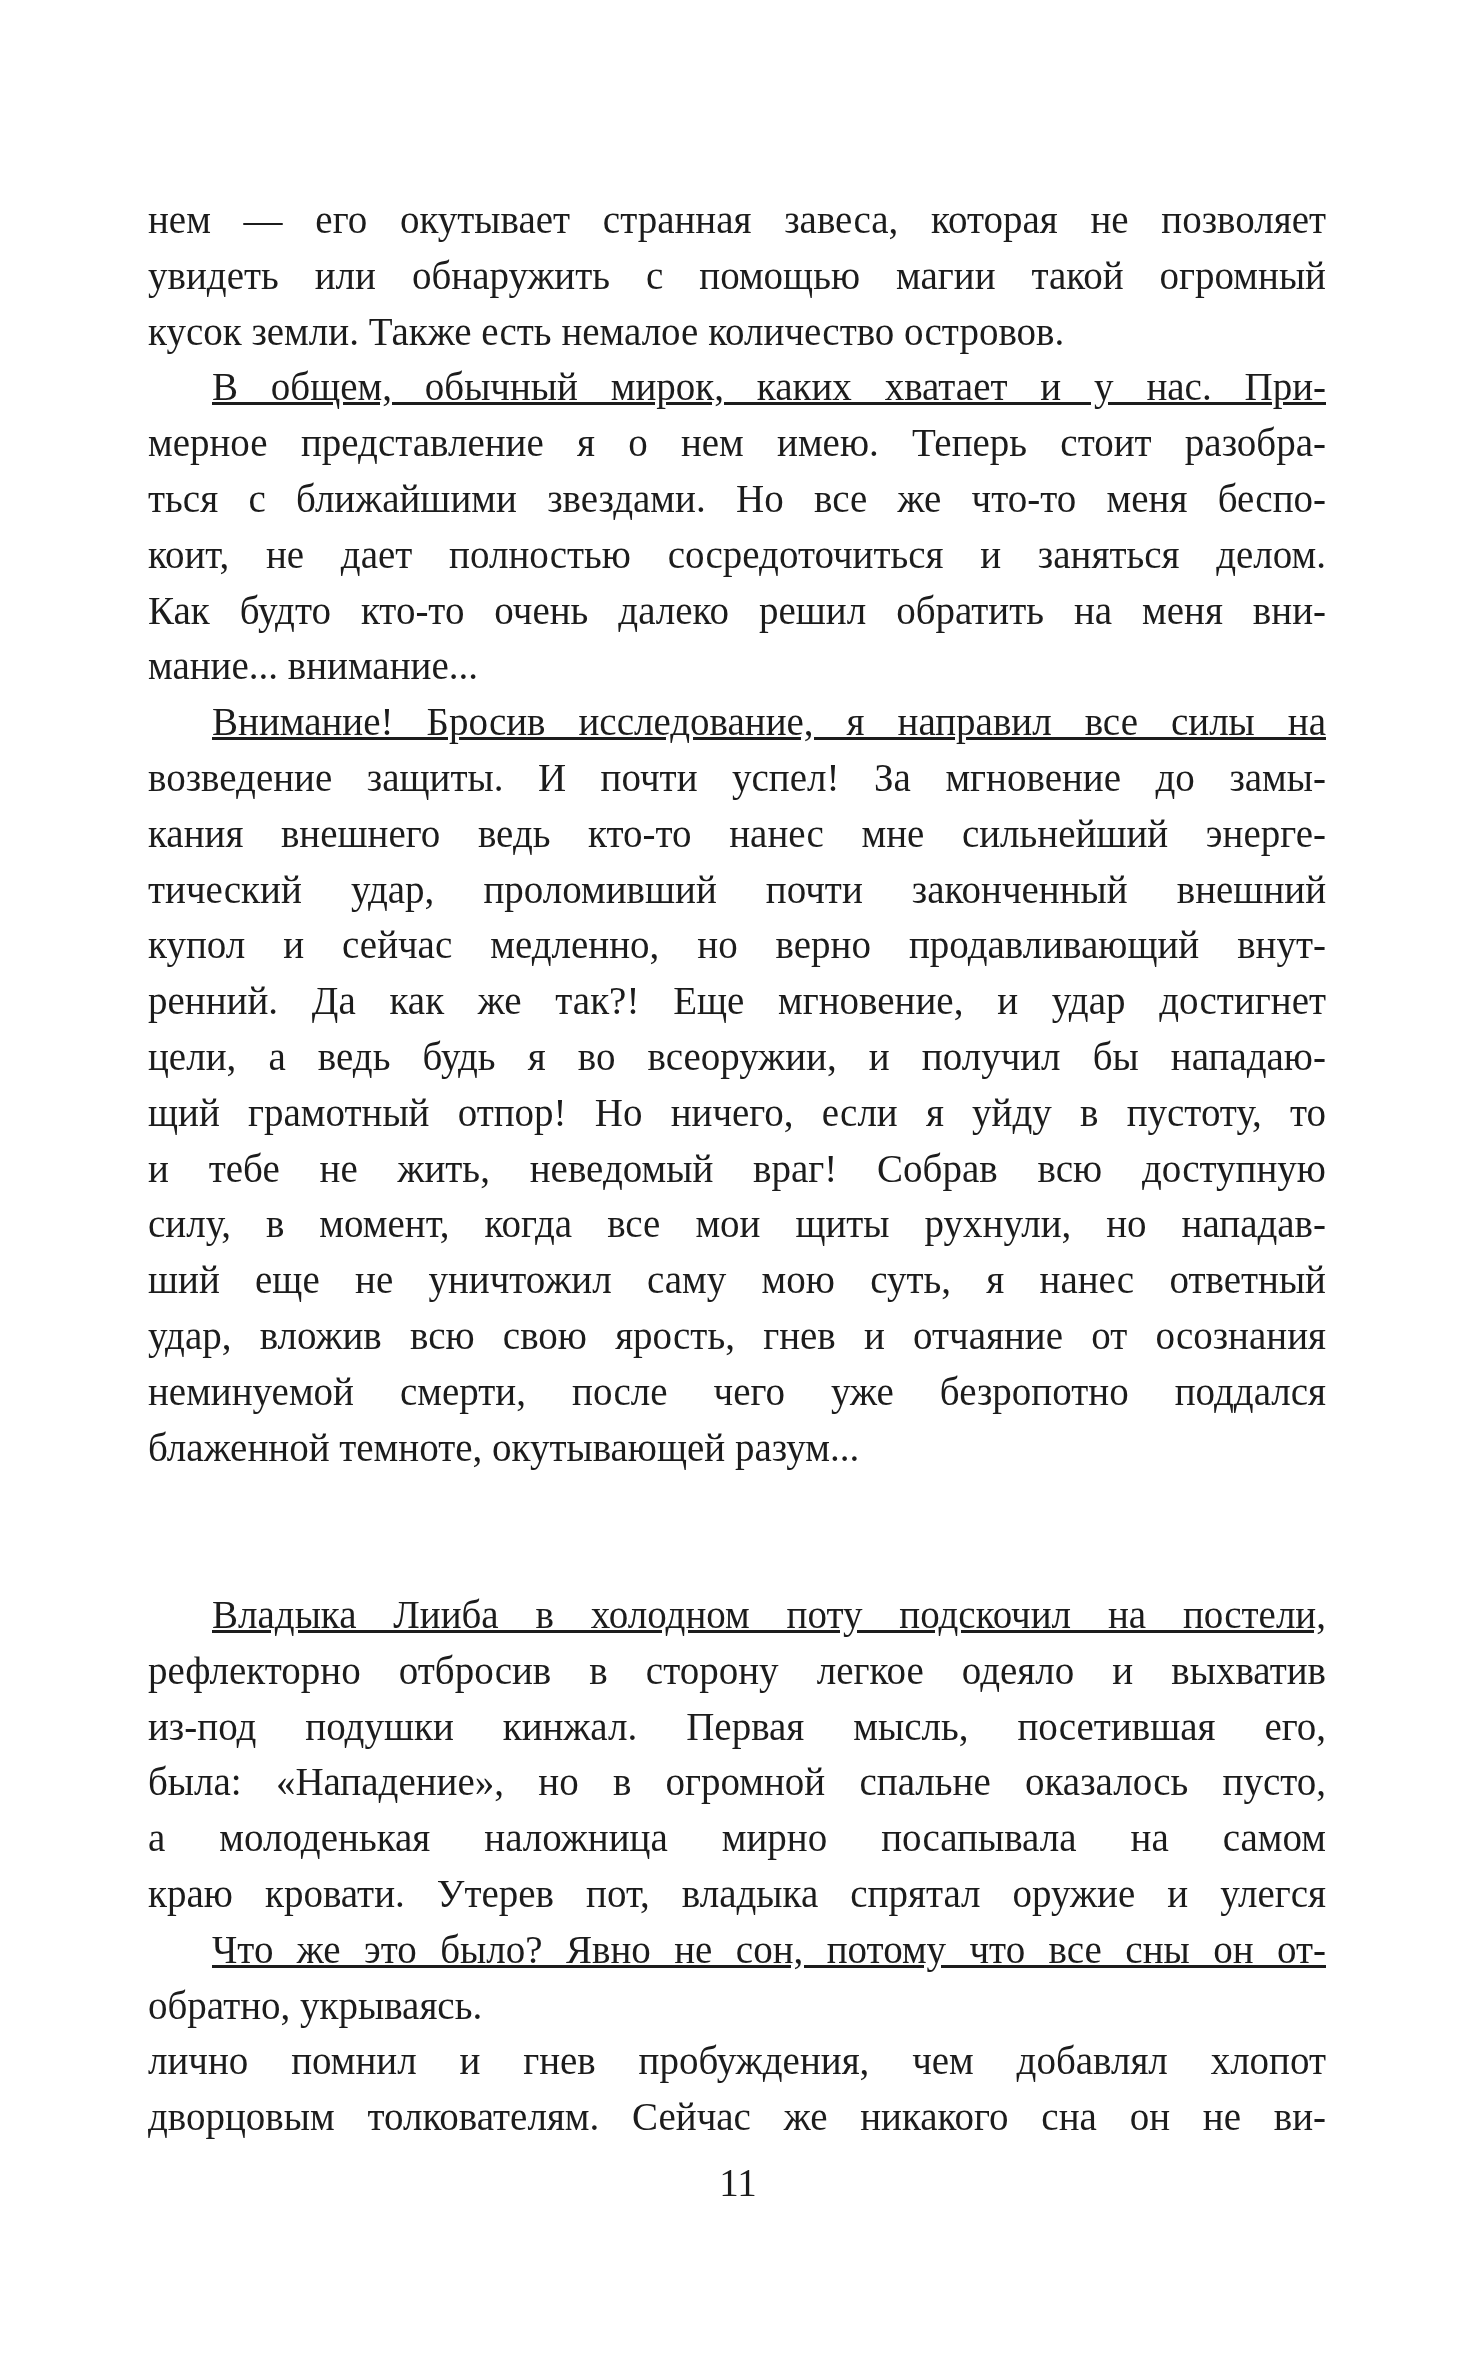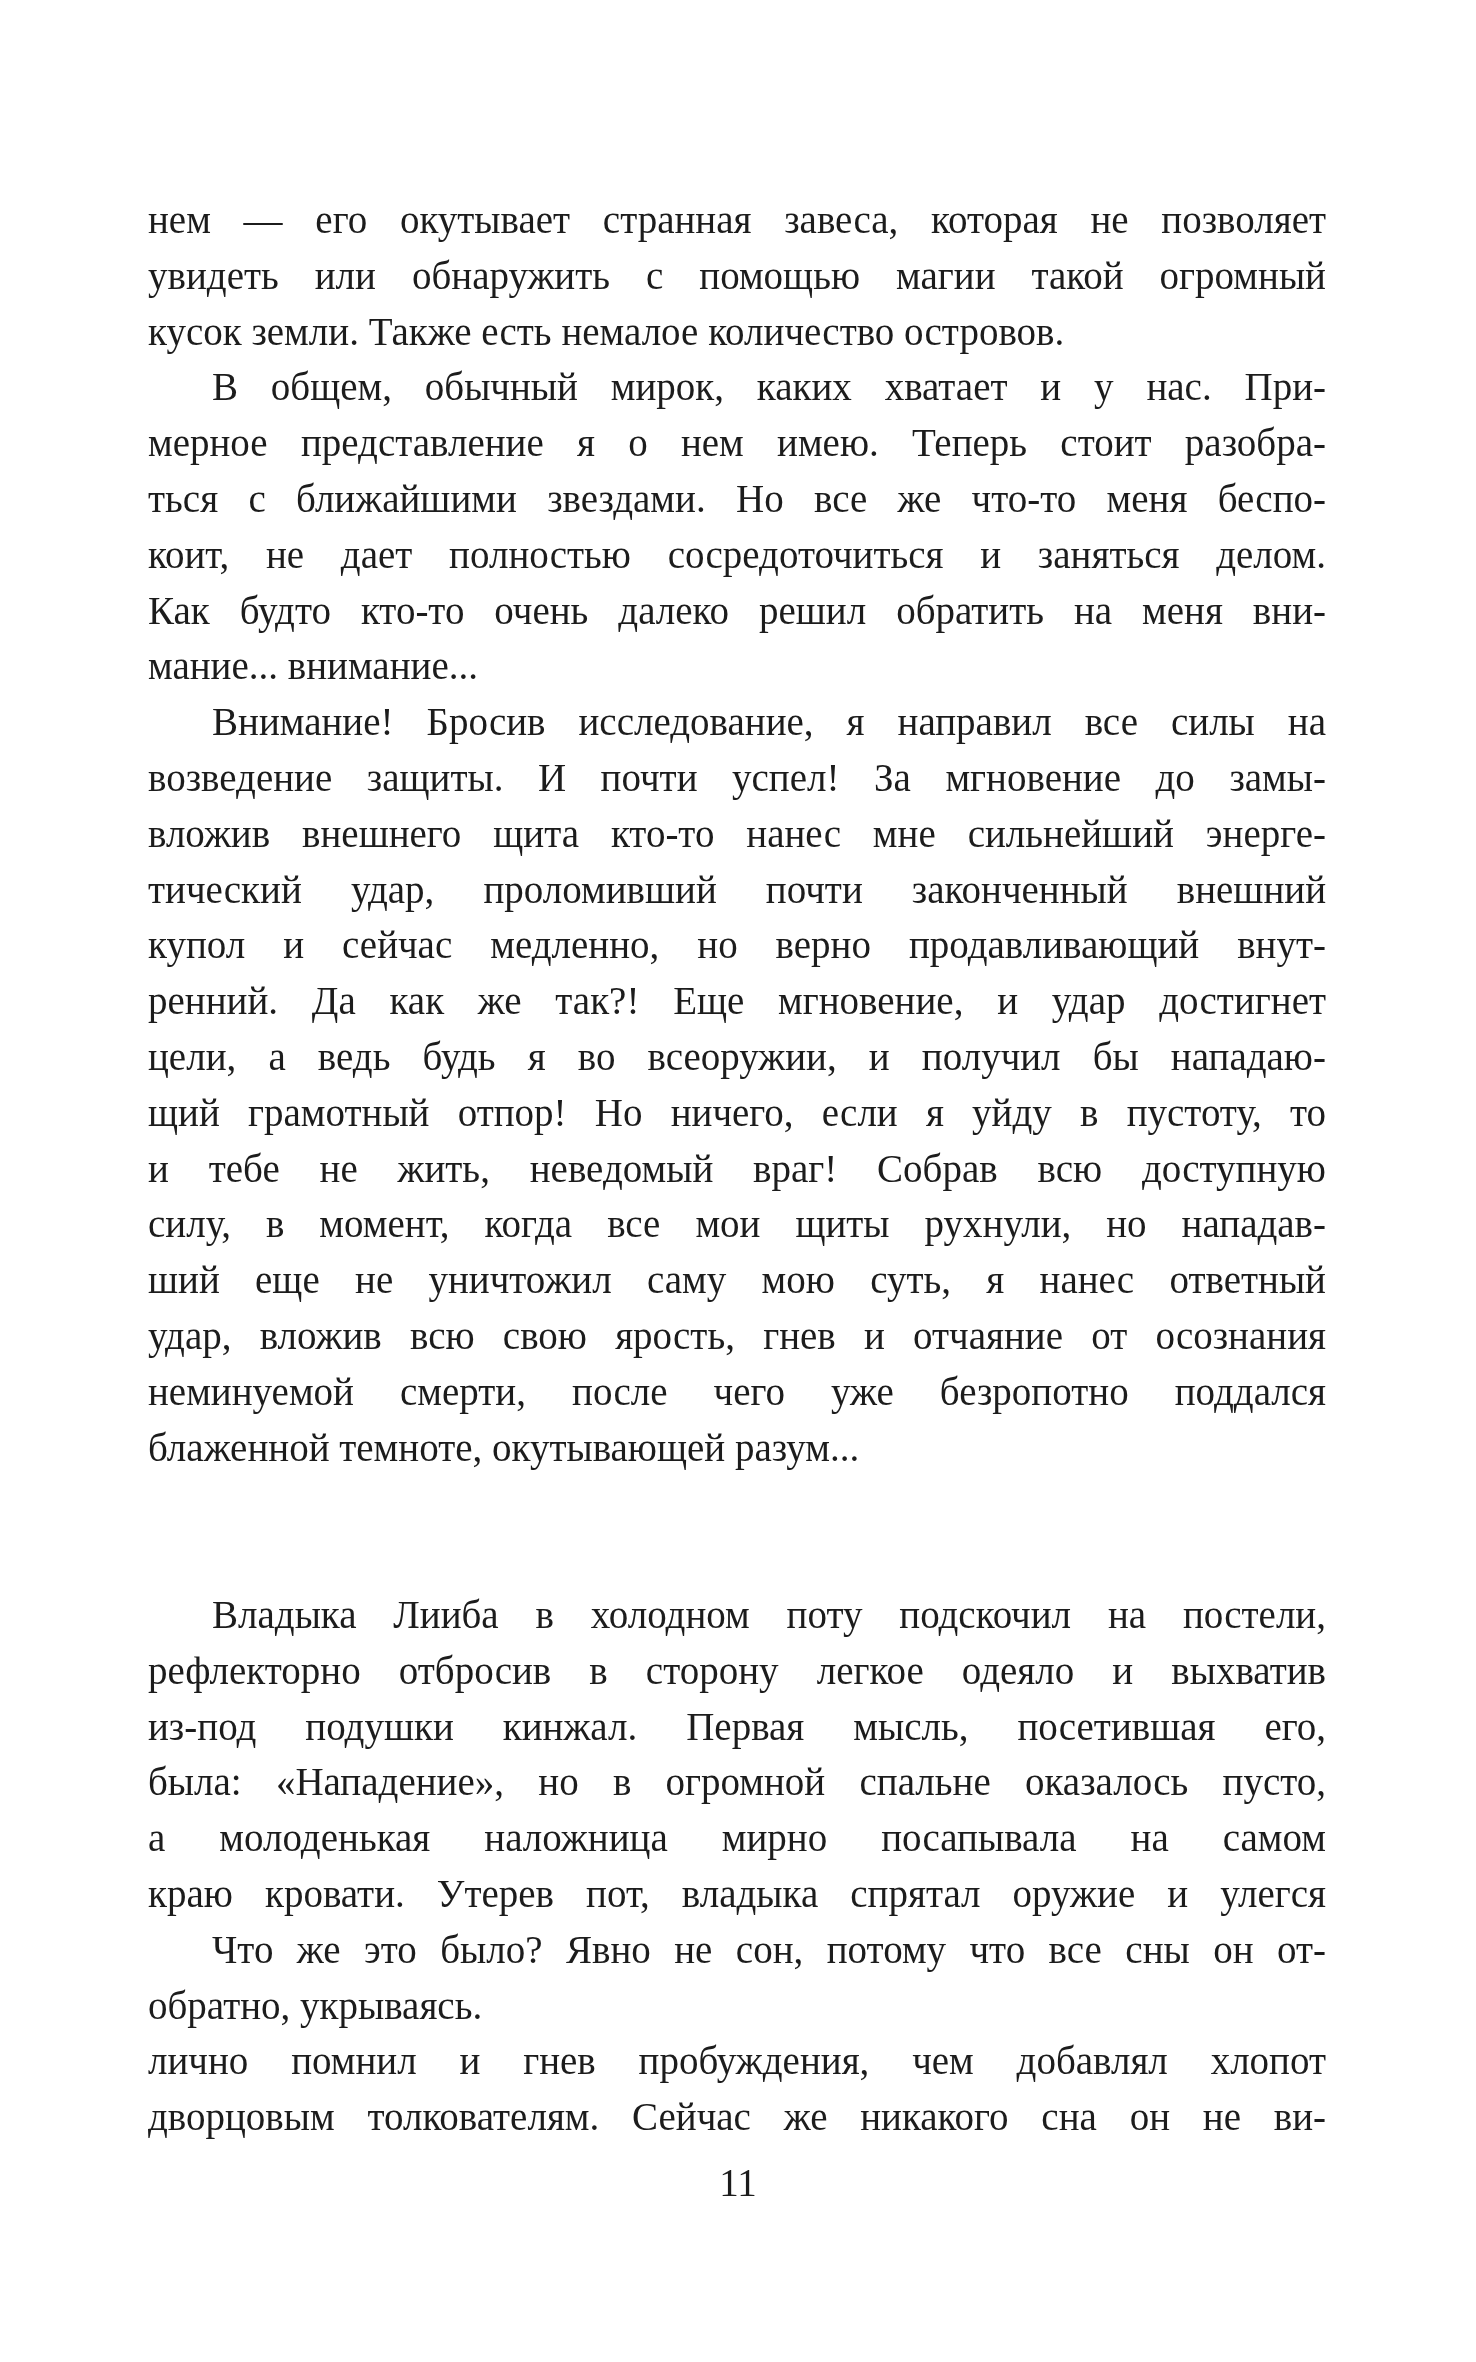--- a/index.html
+++ b/index.html
@@ -37,20 +37,21 @@
       text-align: justify;
       text-align-last: justify;
       overflow: visible;
     }
     .line.last {
       text-align-last: left;
     }
     .line.indent {
       padding-left: 64px;
       box-sizing: border-box;
+      text-decoration: underline;
     }
     .line.blank {
       height: 55.8px;
     }
     .page-number {
       position: absolute;
       left: 0;
       width: 1476px;
       top: 2160px;
       text-align: center;
@@ -69,21 +70,21 @@
     <div class="line">увидеть или обнаружить с помощью магии такой огромный</div>
     <div class="line last">кусок земли. Также есть немалое количество островов.</div>
     <div class="line indent">В общем, обычный мирок, каких хватает и у нас. При-</div>
     <div class="line">мерное представление я о нем имею. Теперь стоит разобра-</div>
     <div class="line">ться с ближайшими звездами. Но все же что-то меня беспо-</div>
     <div class="line">коит, не дает полностью сосредоточиться и заняться делом.</div>
     <div class="line">Как будто кто-то очень далеко решил обратить на меня вни-</div>
     <div class="line last">мание... внимание...</div>
     <div class="line indent">Внимание! Бросив исследование, я направил все силы на</div>
     <div class="line">возведение защиты. И почти успел! За мгновение до замы-</div>
-    <div class="line">вложив внешнего щита кто-то нанес мне сильнейший энерге-</div>
+    <div class="line">кания внешнего ведь кто-то нанес мне сильнейший энерге-</div>
     <div class="line">тический удар, проломивший почти законченный внешний</div>
     <div class="line">купол и сейчас медленно, но верно продавливающий внут-</div>
     <div class="line">ренний. Да как же так?! Еще мгновение, и удар достигнет</div>
     <div class="line">цели, а ведь будь я во всеоружии, и получил бы нападаю-</div>
     <div class="line">щий грамотный отпор! Но ничего, если я уйду в пустоту, то</div>
     <div class="line">и тебе не жить, неведомый враг! Собрав всю доступную</div>
     <div class="line">силу, в момент, когда все мои щиты рухнули, но нападав-</div>
     <div class="line">ший еще не уничтожил саму мою суть, я нанес ответный</div>
     <div class="line">удар, вложив всю свою ярость, гнев и отчаяние от осознания</div>
     <div class="line">неминуемой смерти, после чего уже безропотно поддался</div>

